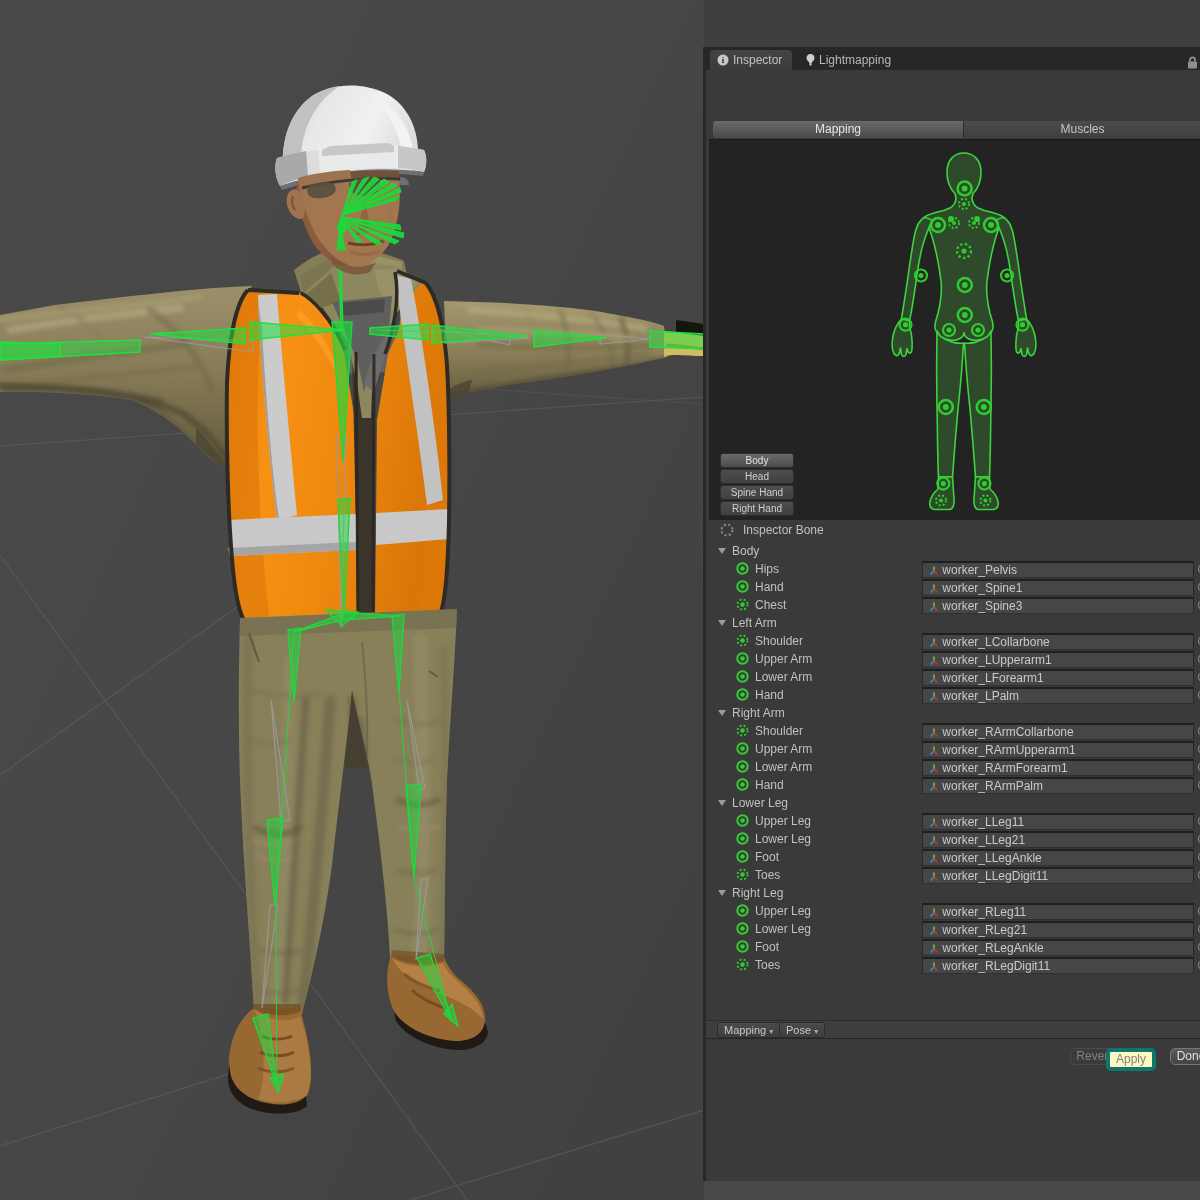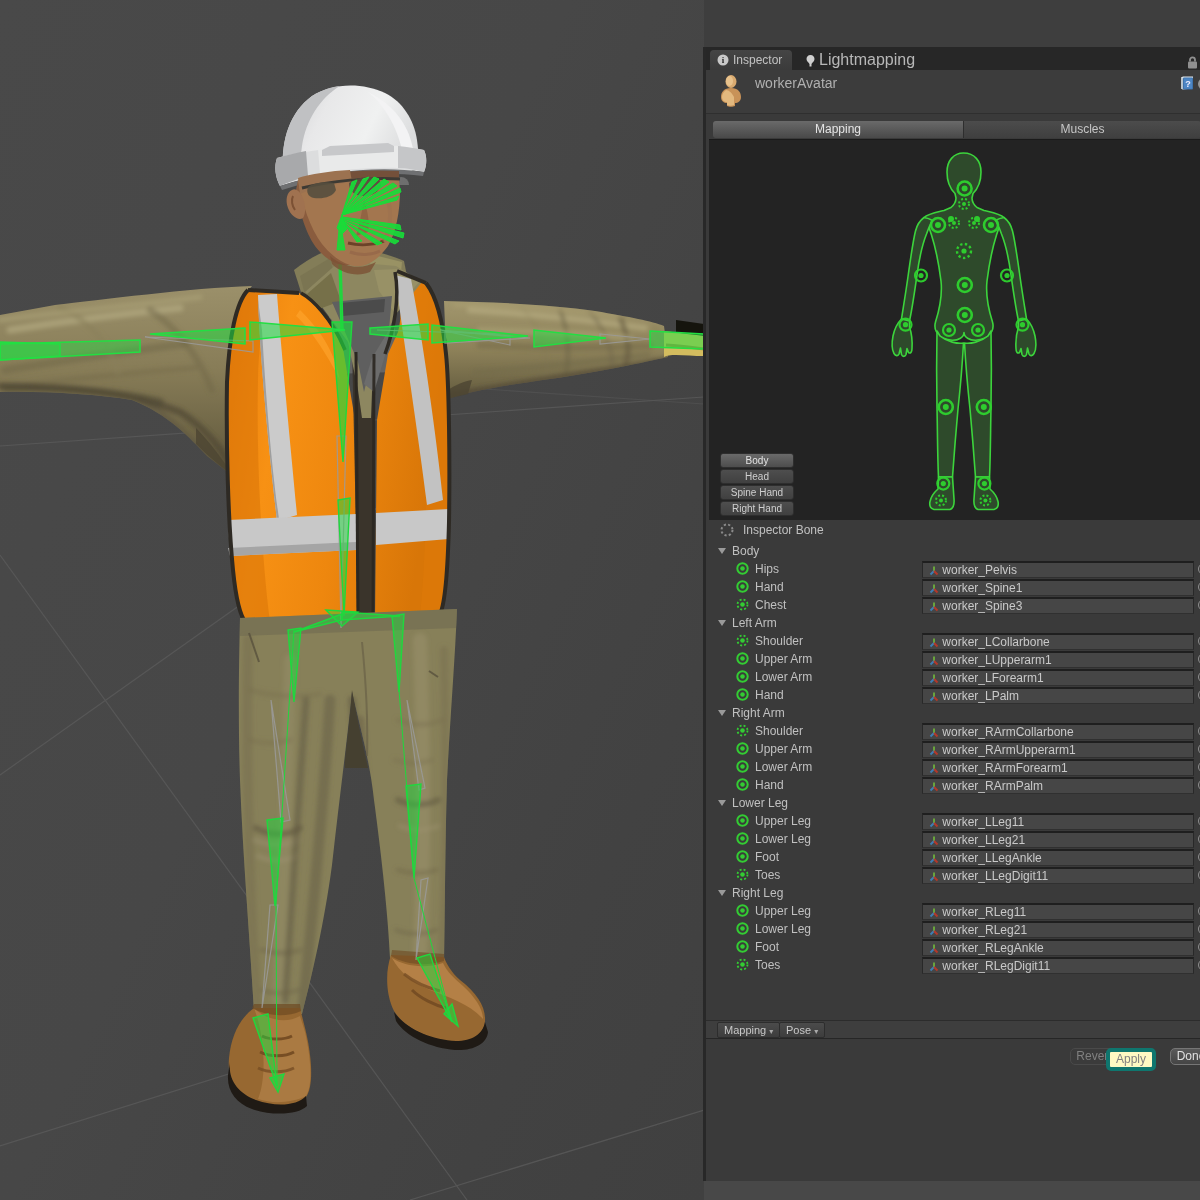--- a/index.html
+++ b/index.html
@@ -1,21 +1,21 @@
 <!DOCTYPE html>
 <html><head><meta charset="utf-8"><style>
 html,body{margin:0;padding:0;width:1200px;height:1200px;overflow:hidden;background:#494949;font-family:"Liberation Sans",sans-serif;}
 #viewport{position:absolute;left:0;top:0;width:704px;height:1200px;background:linear-gradient(115deg,#494949 0%,#474747 45%,#424242 80%,#404040 100%);}
 #topstrip{position:absolute;left:704px;top:0;width:496px;height:47px;background:#3e3e3e;}
 #botstrip{position:absolute;left:704px;top:1181px;width:496px;height:19px;background:#484848;}
 #insp{position:absolute;left:703px;top:47px;width:497px;height:1134px;background:#3a3a3a;border-left:3px solid #282828;}
 #tabbar{position:absolute;left:0px;top:0px;width:494px;height:23px;background:#272727;}
 #tab1{position:absolute;left:4px;top:3px;width:82px;height:20px;background:linear-gradient(#454545,#3b3b3b);border-radius:4px 4px 0 0;color:#c2c2c2;font-size:12px;line-height:20px;}
 #tab1 .ic{display:inline-block;margin:0 4px 0 7px;vertical-align:-2px;}
-#tab2{position:absolute;left:100px;top:3px;height:20px;color:#b8b8b8;font-size:16px;line-height:20px;}
+#tab2{position:absolute;left:100px;top:3px;height:20px;color:#b8b8b8;font-size:12px;line-height:20px;}
 #hdr{position:absolute;left:0px;top:23px;width:494px;height:43px;background:#3c3c3c;border-bottom:1px solid #2f2f2f;}
 #hdr .title{position:absolute;left:49px;top:5px;font-size:14px;color:#b0b0b0;}
 #seg{position:absolute;left:7px;top:74px;width:487px;height:17px;}
 #seg .l{position:absolute;left:0;top:0;width:250px;height:17px;background:linear-gradient(#6a6a6a,#494949);border-radius:3px 0 0 3px;color:#e4e4e4;font-size:12px;text-align:center;line-height:17px;}
 #seg .r{position:absolute;left:250px;top:0;width:237px;height:17px;background:linear-gradient(#4c4c4c,#3f3f3f);border-left:1px solid #2e2e2e;border-radius:0 3px 3px 0;color:#c6c6c6;font-size:12px;text-align:center;line-height:17px;}
 #preview{position:absolute;left:3px;top:92px;width:493px;height:380px;background:#232323;border-top:1px solid #1a1a1a;}
 .pbtn{position:absolute;left:11px;width:72px;height:13px;background:linear-gradient(#4e4e4e,#404040);border:1px solid #2e2e2e;border-radius:3px;color:#cfcfcf;font-size:10px;text-align:center;line-height:13px;}
 #list{position:absolute;left:0;top:469px;width:497px;}
 .row{position:absolute;left:0;height:18px;width:497px;font-size:12px;color:#c0c0c0;}
 .row .lbl{position:absolute;top:2px;}
@@ -306,40 +306,20 @@
             <text x="6" y="9" font-size="9" font-weight="bold" text-anchor="middle" fill="#262626" font-family="Liberation Serif">i</text>
           </svg></span>Inspector</div>
 <div id="tab2"><svg width="9" height="12" style="vertical-align:-2px;margin-right:4px">
           <path d="M4.5,0 C7,0 8.5,1.8 8.5,4 C8.5,6 6.5,7.5 5.5,9 L5.5,11.5 L3.5,11.5 L3.5,9 C2.5,7.5 0.5,6 0.5,4 C0.5,1.8 2,0 4.5,0 Z" fill="#cfcfcf"></path>
         </svg>Lightmapping</div>
 <svg width="11" height="13" style="position:absolute;left:481px;top:9px" viewBox="0 0 11 13">
         <rect x="1" y="5.5" width="9" height="7" rx="1" fill="#8f8f8f"></rect>
         <path d="M3,5.5 L3,3.8 a2.5,2.5 0 0 1 5,0 L8,5.5" stroke="#8f8f8f" stroke-width="1.8" fill="none"></path>
       </svg>
 </div>
-<div id="hdr">
-<svg width="22" height="32" style="position:absolute;left:14px;top:5px" viewBox="0 0 22 32">
-<ellipse cx="11" cy="6.5" rx="5.5" ry="6.5" fill="#d9aa70"></ellipse>
-<ellipse cx="9.5" cy="6" rx="3.5" ry="5" fill="#e8c28c"></ellipse>
-<path d="M11,13 C4,13 1,17 1,22 C1,26 4,28 7,28 L7,31 C9,32 13,32 15,31 L15,28 C18,28 21,26 21,22 C21,17 18,13 11,13 Z" fill="#c89258"></path>
-<path d="M6,15 C3,17 2,20 2,22 C2,25 4,27 7,27 L7,30 C9,31 12,31 14,30 L14,22 C12,18 9,15 6,15 Z" fill="#e2b87e"></path>
-</svg>
-<div class="title">workerAvatar</div>
-<svg width="15" height="15" style="position:absolute;left:474px;top:6px" viewBox="0 0 15 15">
-        <path d="M1,1.5 L3,0.5 L13,0.5 L13,12.5 L3,13.5 L1,12.5 Z" fill="#dfe6ec"></path>
-        <rect x="3" y="1.5" width="10" height="12" rx="1" fill="#3a6ea8"></rect>
-        <rect x="3.8" y="2.3" width="8.4" height="10.4" rx="0.8" fill="#4d86c4"></rect>
-        <text x="8" y="11" font-size="9" font-weight="bold" text-anchor="middle" fill="#eef">?</text>
-        <path d="M1,1.5 L3,2.5 L3,13.5 L1,12.5 Z" fill="#b8c4cc"></path>
-      </svg>
-<svg width="6" height="14" style="position:absolute;left:491px;top:7px" viewBox="0 0 6 14">
-        <circle cx="7" cy="7" r="6" fill="#969696"></circle>
-        <circle cx="7" cy="7" r="2.5" fill="#3c3c3c"></circle>
-      </svg>
-</div>
 <div id="seg">
       <div class="l">Mapping</div>
       <div class="r">Muscles</div>
     </div>
 <div id="preview">
 <svg width="493" height="380" viewBox="0 0 493 380">
 <defs>
           <g id="ring">
             <circle r="7" fill="none" stroke="#2fd32f" stroke-width="2.6"></circle>
             <circle r="3" fill="#2fd32f"></circle>

